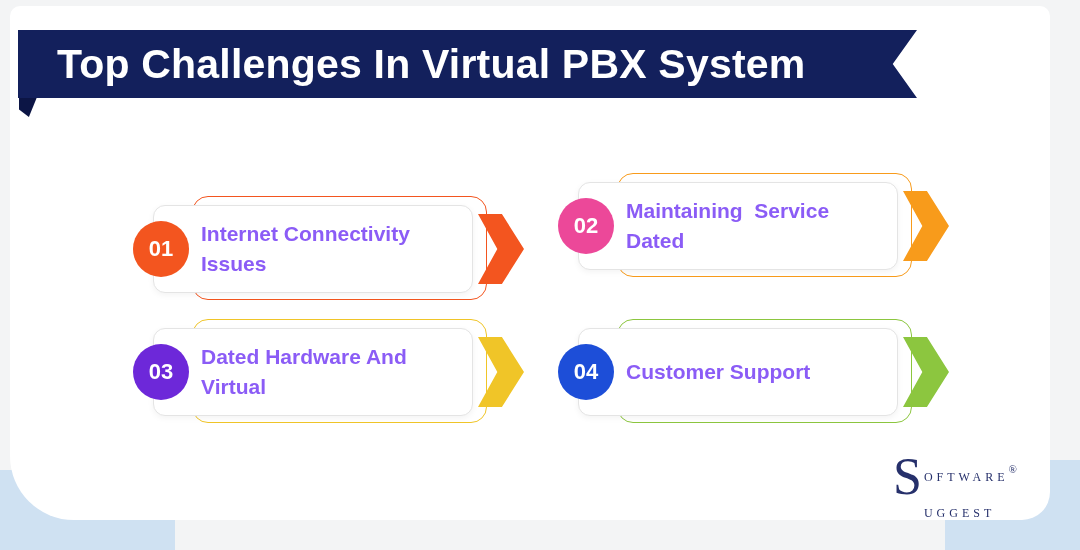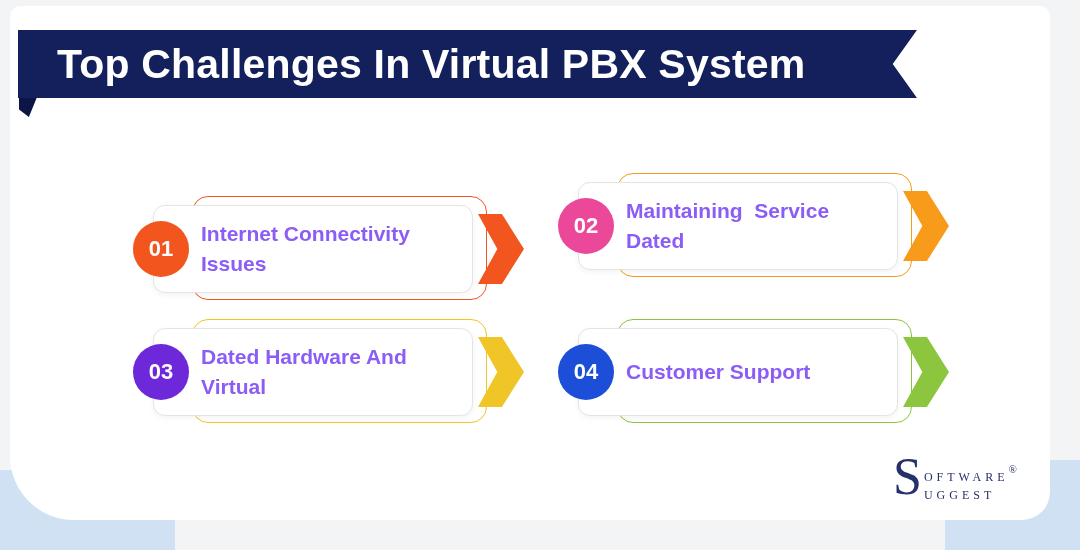--- a/index.html
+++ b/index.html
@@ -67,21 +67,21 @@
   .card1{left:153px;top:197px;margin-top:8px;}
   .card2{left:578px;top:182px;}
   .card3{left:153px;top:328px;}
   .card4{left:578px;top:328px;}
   .logo{
     position:absolute;z-index:3;left:893px;top:453px;
     display:flex;align-items:flex-start;
     font-family:"Liberation Serif", serif;
   }
   .logo-s{font-size:52px;line-height:48px;font-weight:400;}
-  .logo-lines{display:flex;flex-direction:column;margin-left:2px;margin-top:7px;}
+  .logo-lines{display:flex;flex-direction:column;margin-left:2px;margin-top:7px;gap:18px;}
   .logo-line{
     font-variant:small-caps;font-size:17px;line-height:18px;
     letter-spacing:4px;font-weight:500;
   }
   .logo-reg{font-size:11px;vertical-align:8px;letter-spacing:0;}
 </style>
 </head>
 <body>
 
 <div class="stage">

